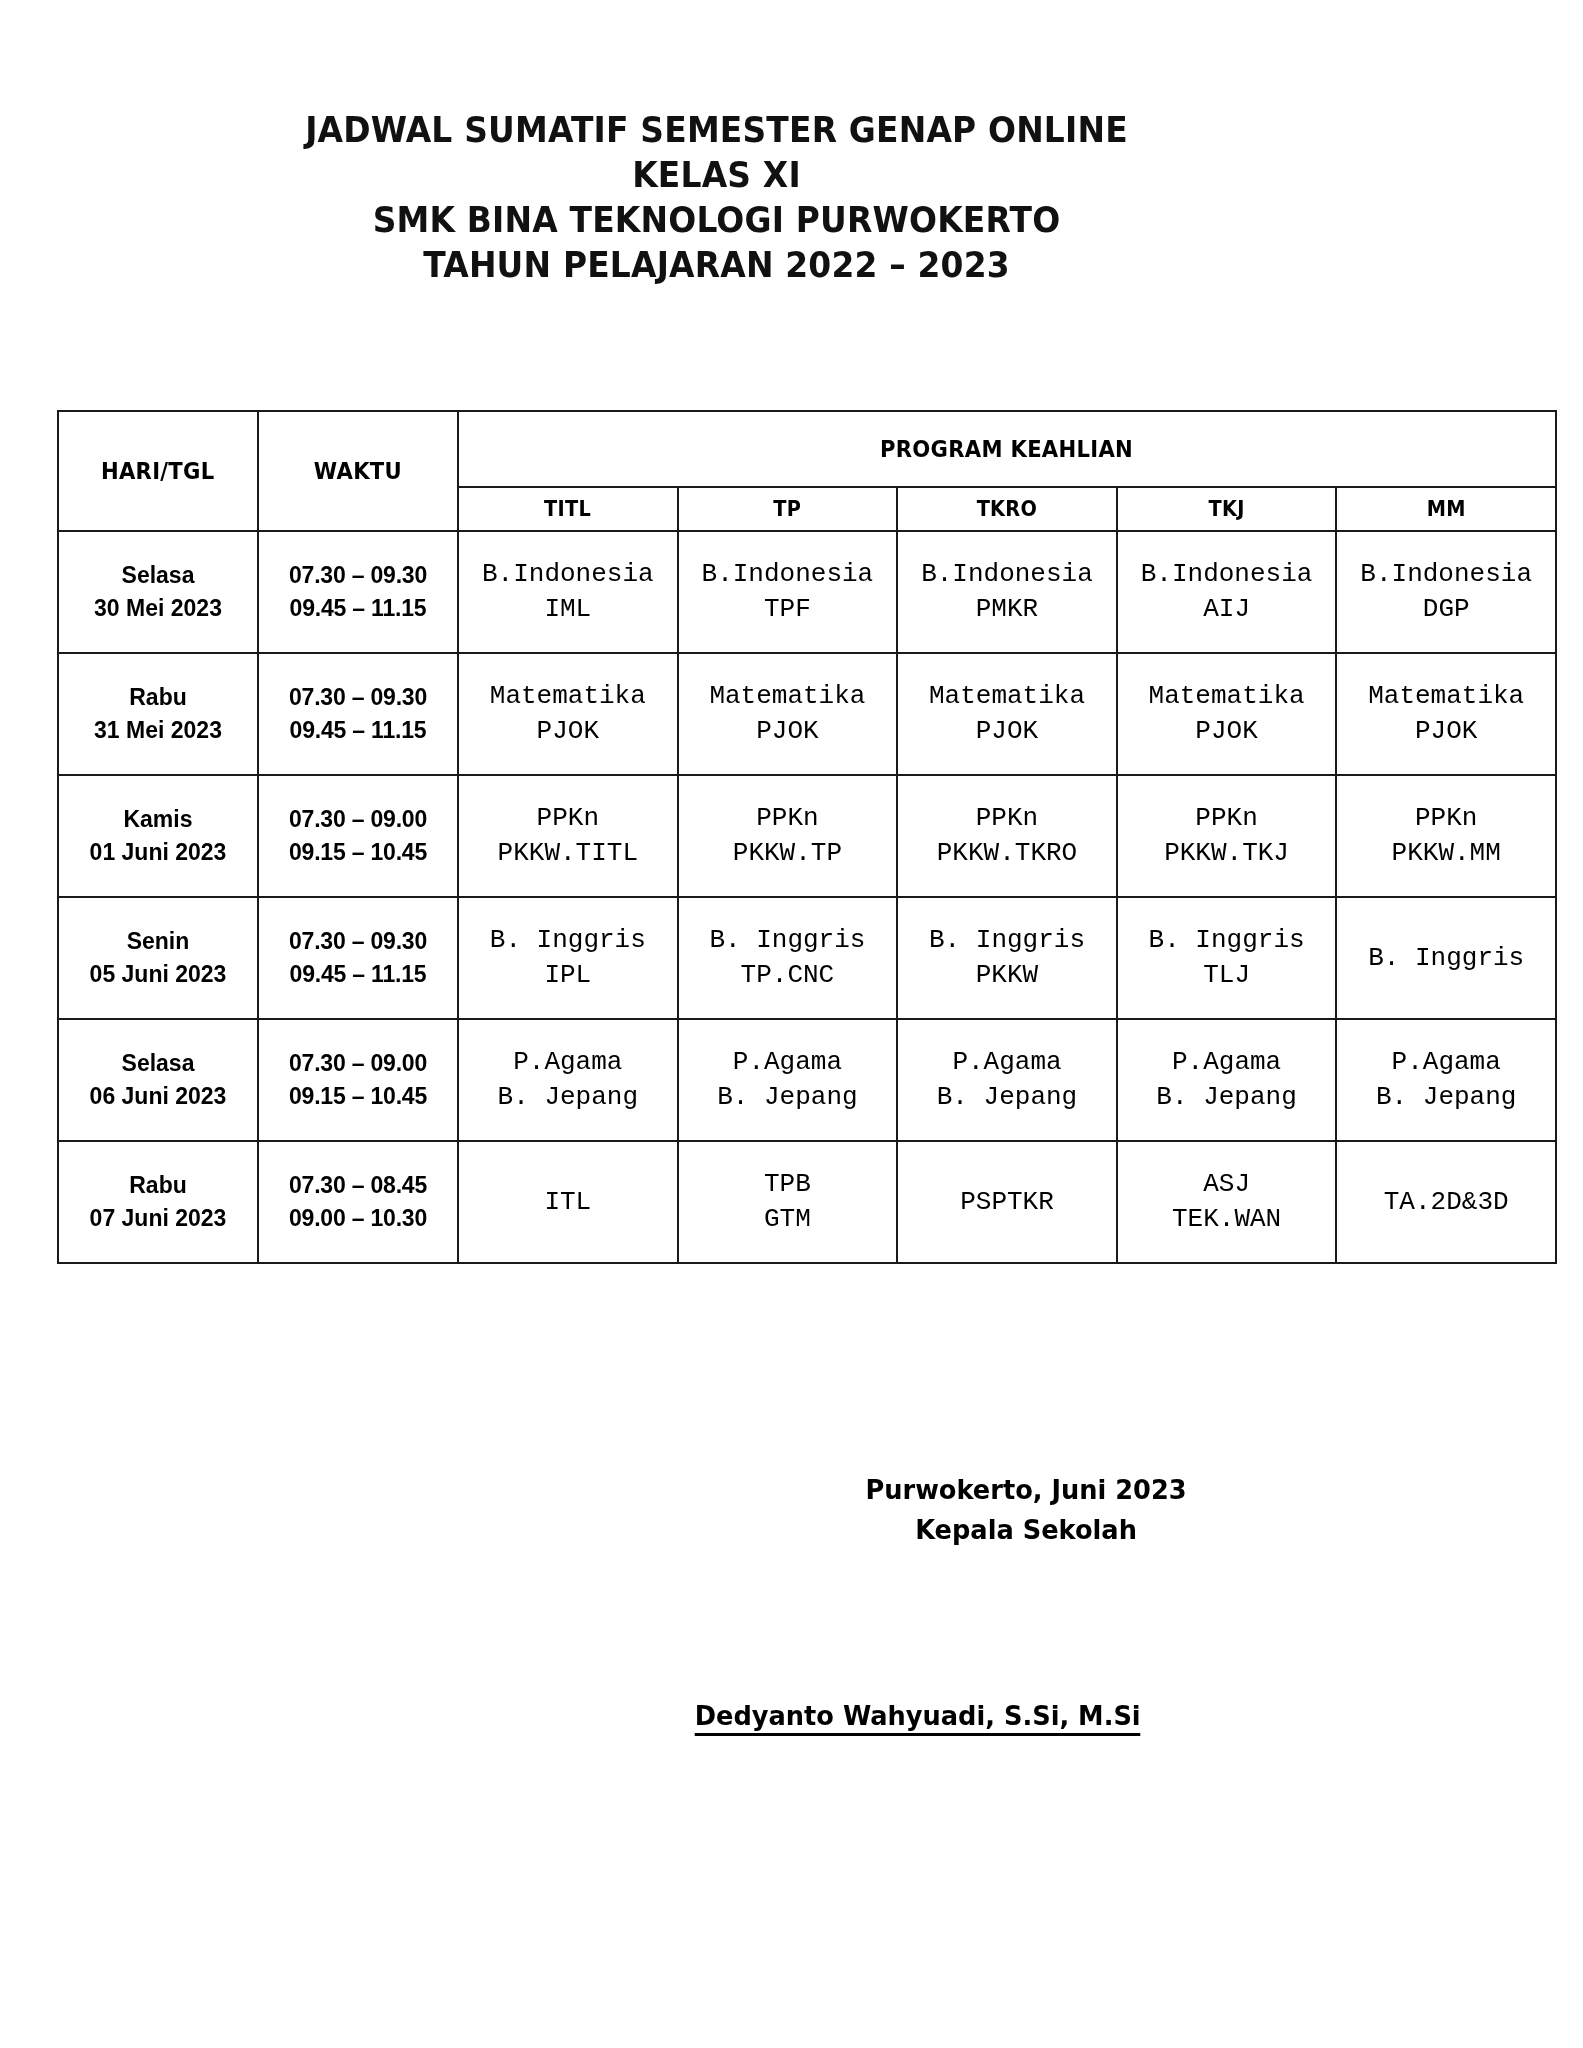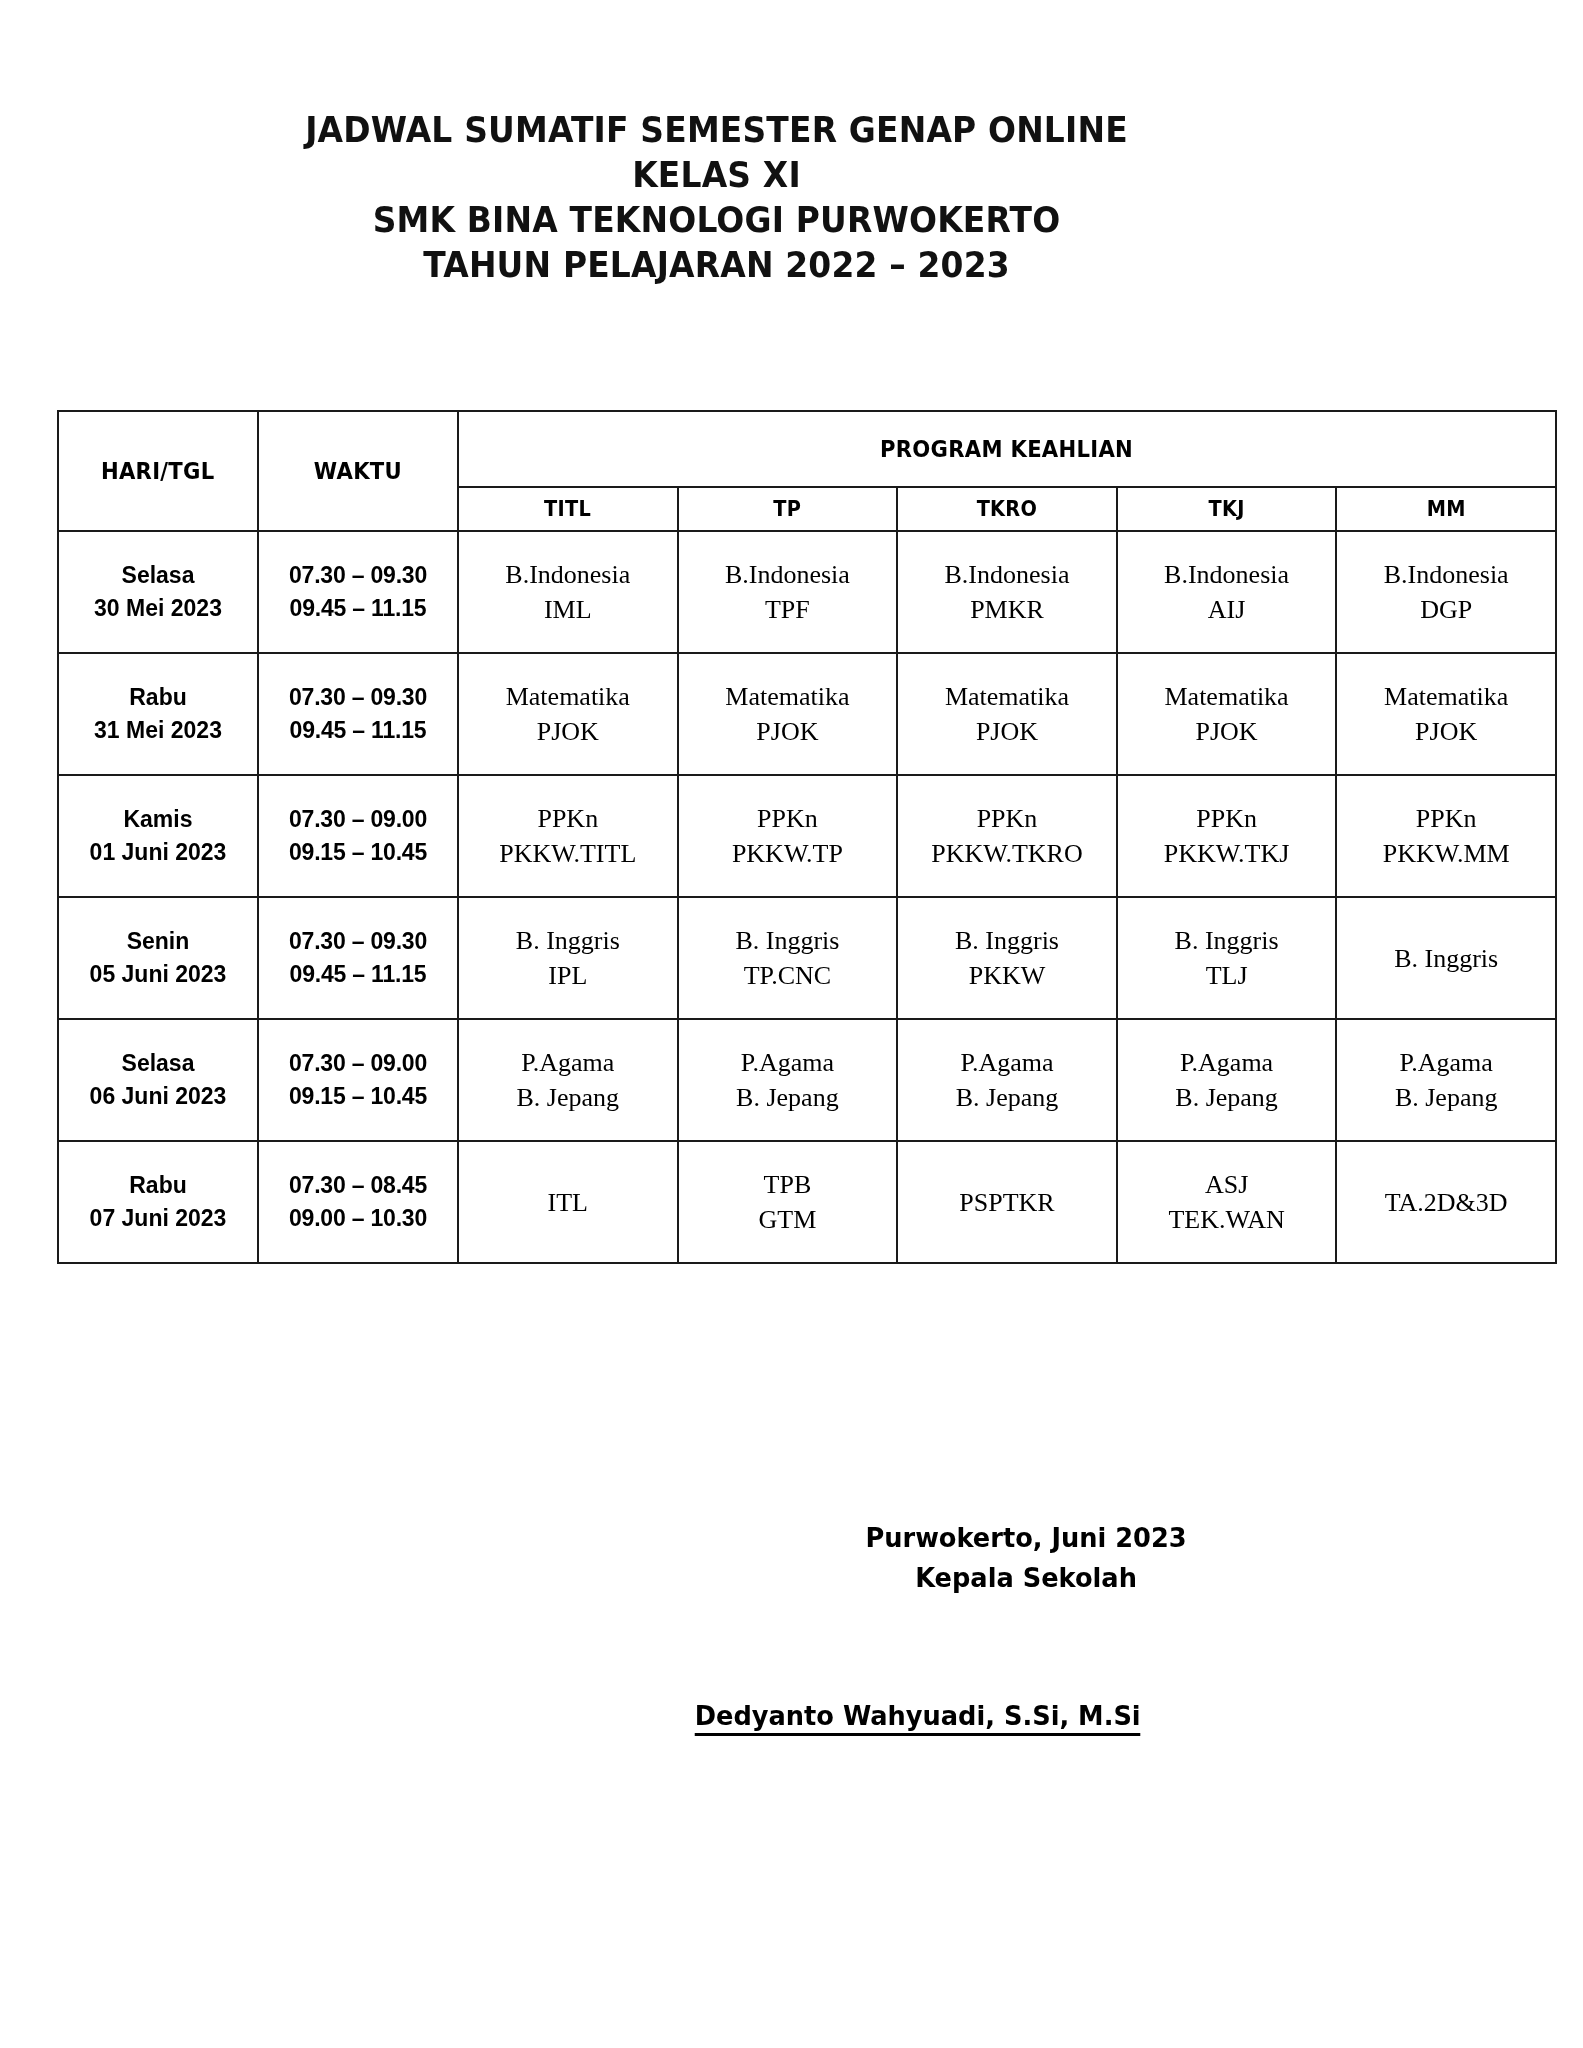--- a/index.html
+++ b/index.html
@@ -86,39 +86,38 @@
     font-family: "Liberation Sans", sans-serif;
     font-size: 23px;
     line-height: 33px;
     font-weight: bold;
     white-space: nowrap;
   }
   .time-text {
     letter-spacing: -0.2px;
   }
   .subj-text {
-    font-family: Liberation Serif, serif;
+    font-family: Liberation Mono, monospace;
     font-size: 26px;
     line-height: 35px;
     white-space: nowrap;
   }
 
   
   .sig-block {
     position: absolute;
     top: 1470px;
     left: 0;
     width: 1583px;
     text-align: center;
   }
   .sig-inner {
     display: inline-block;
     margin-left: 470px;
     text-align: center;
-    margin-top: 48px;
   }
   .sig-line {
     font-family: "DejaVu Sans", sans-serif;
     font-weight: bold;
     font-size: 27px;
     line-height: 40px;
     white-space: nowrap;
     transform: scaleX(0.95);
   }
   .sig-name-wrap {

